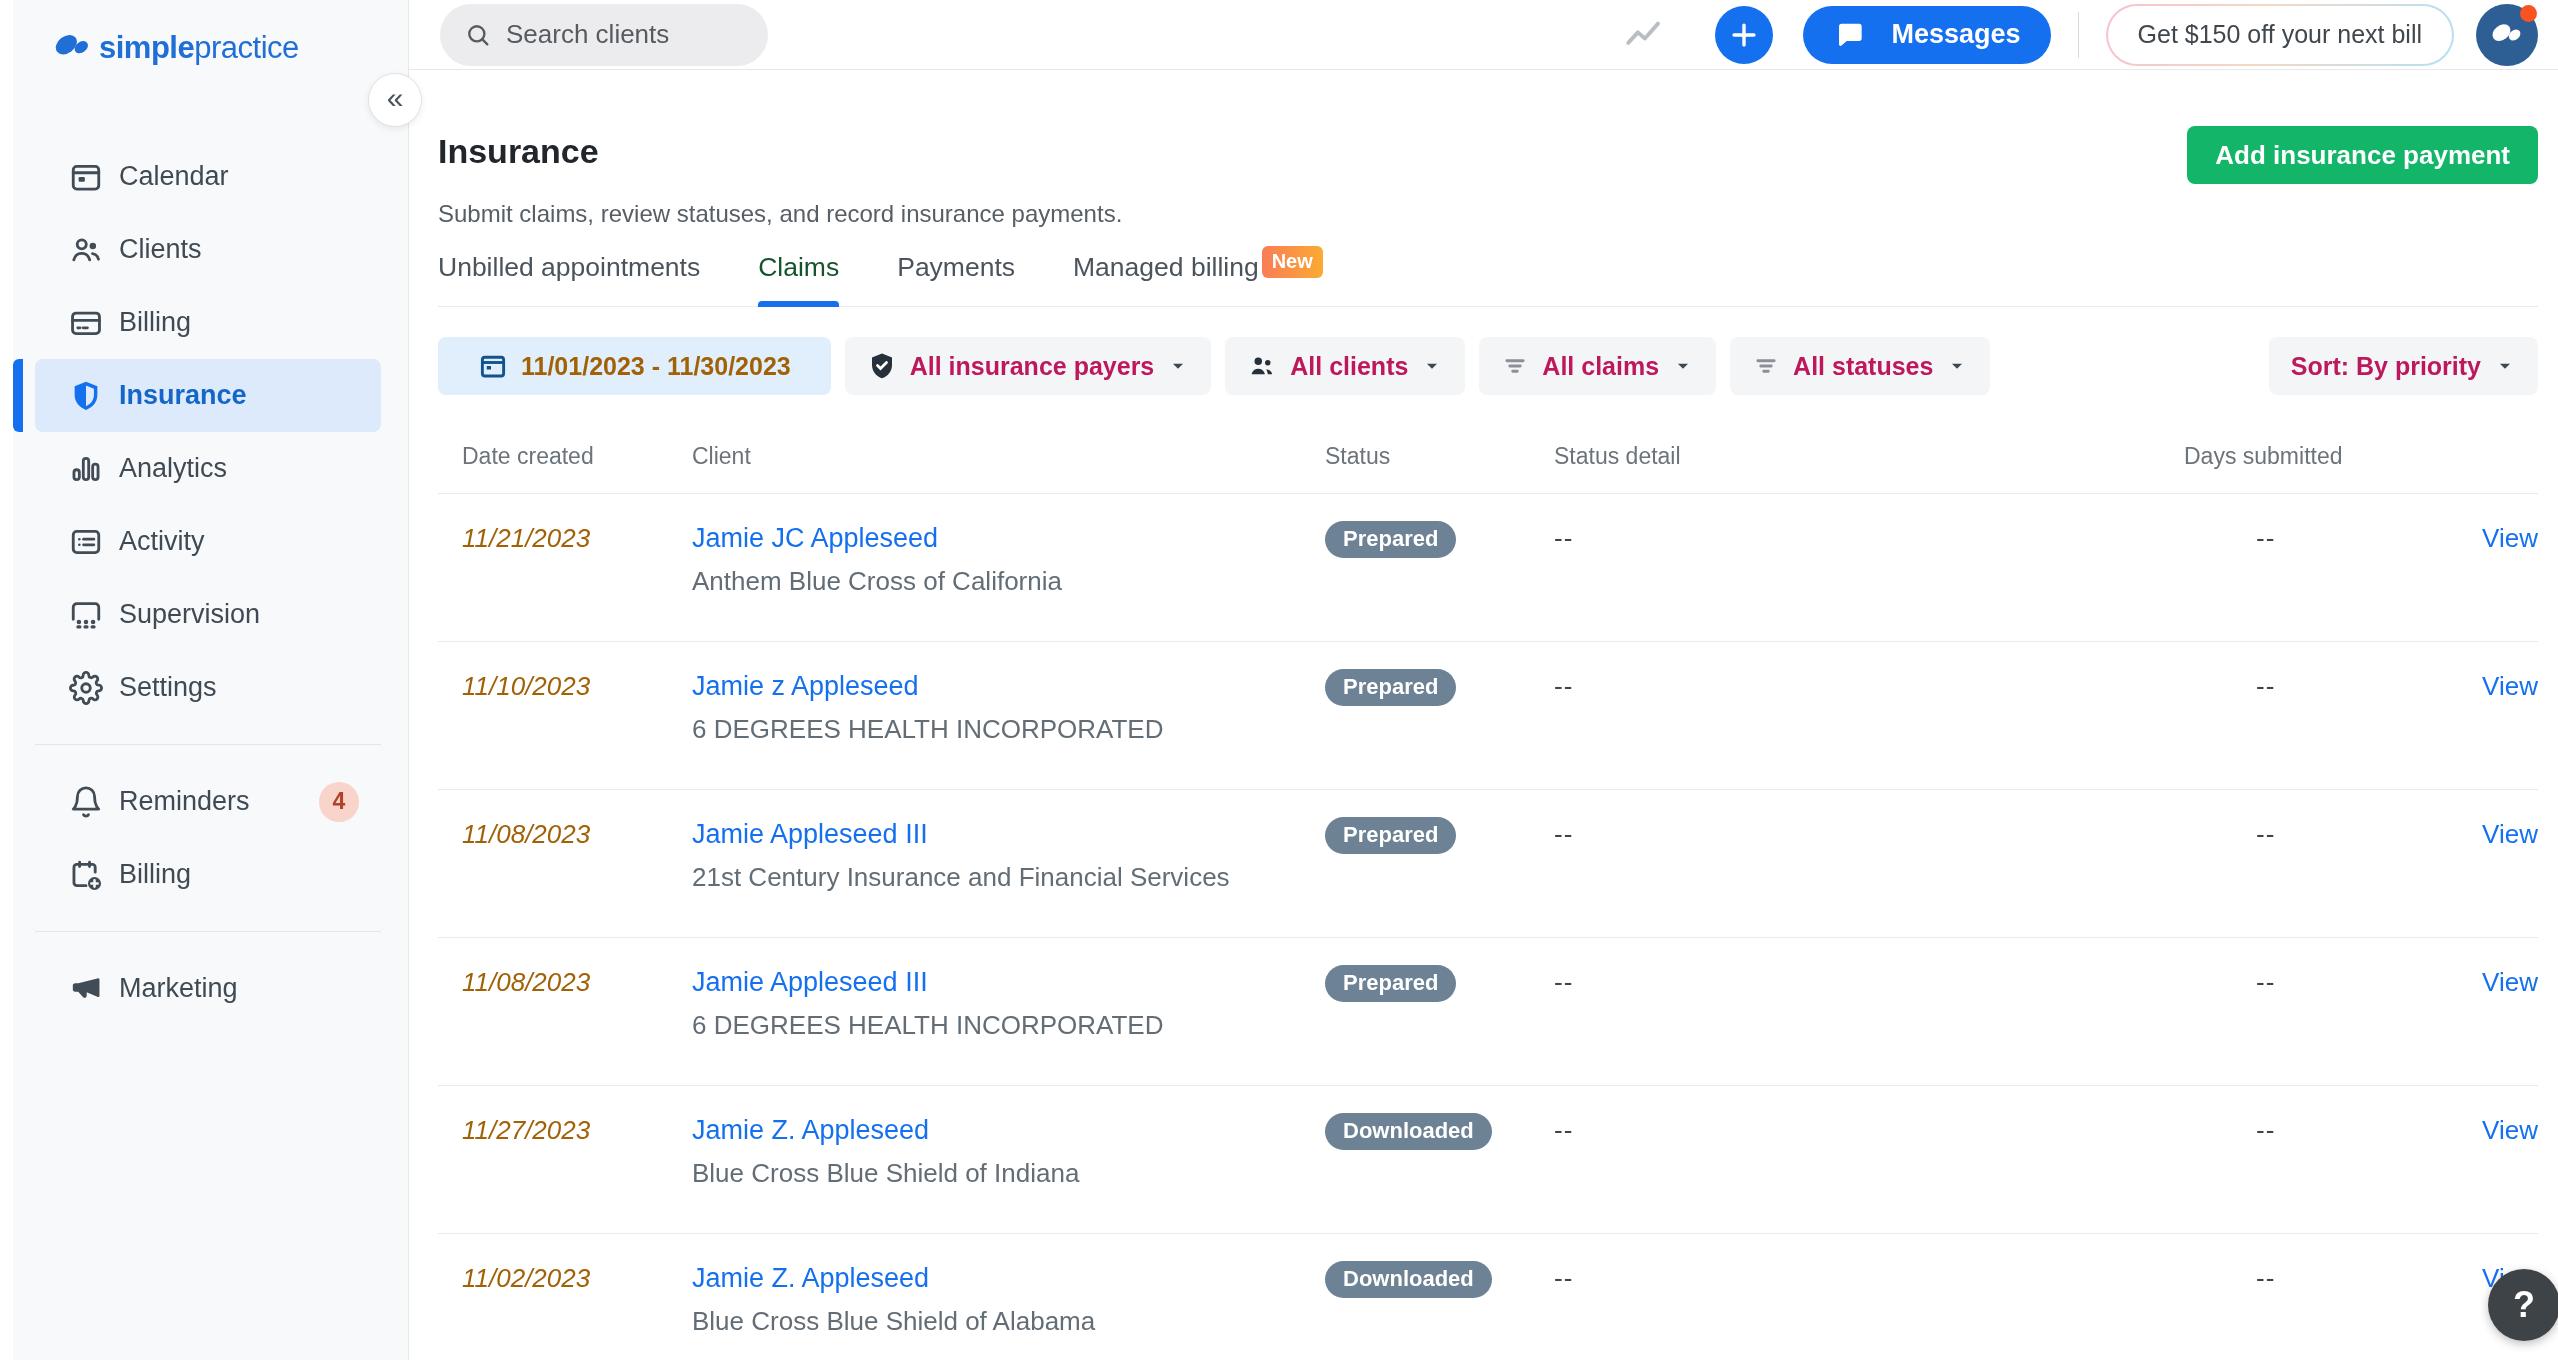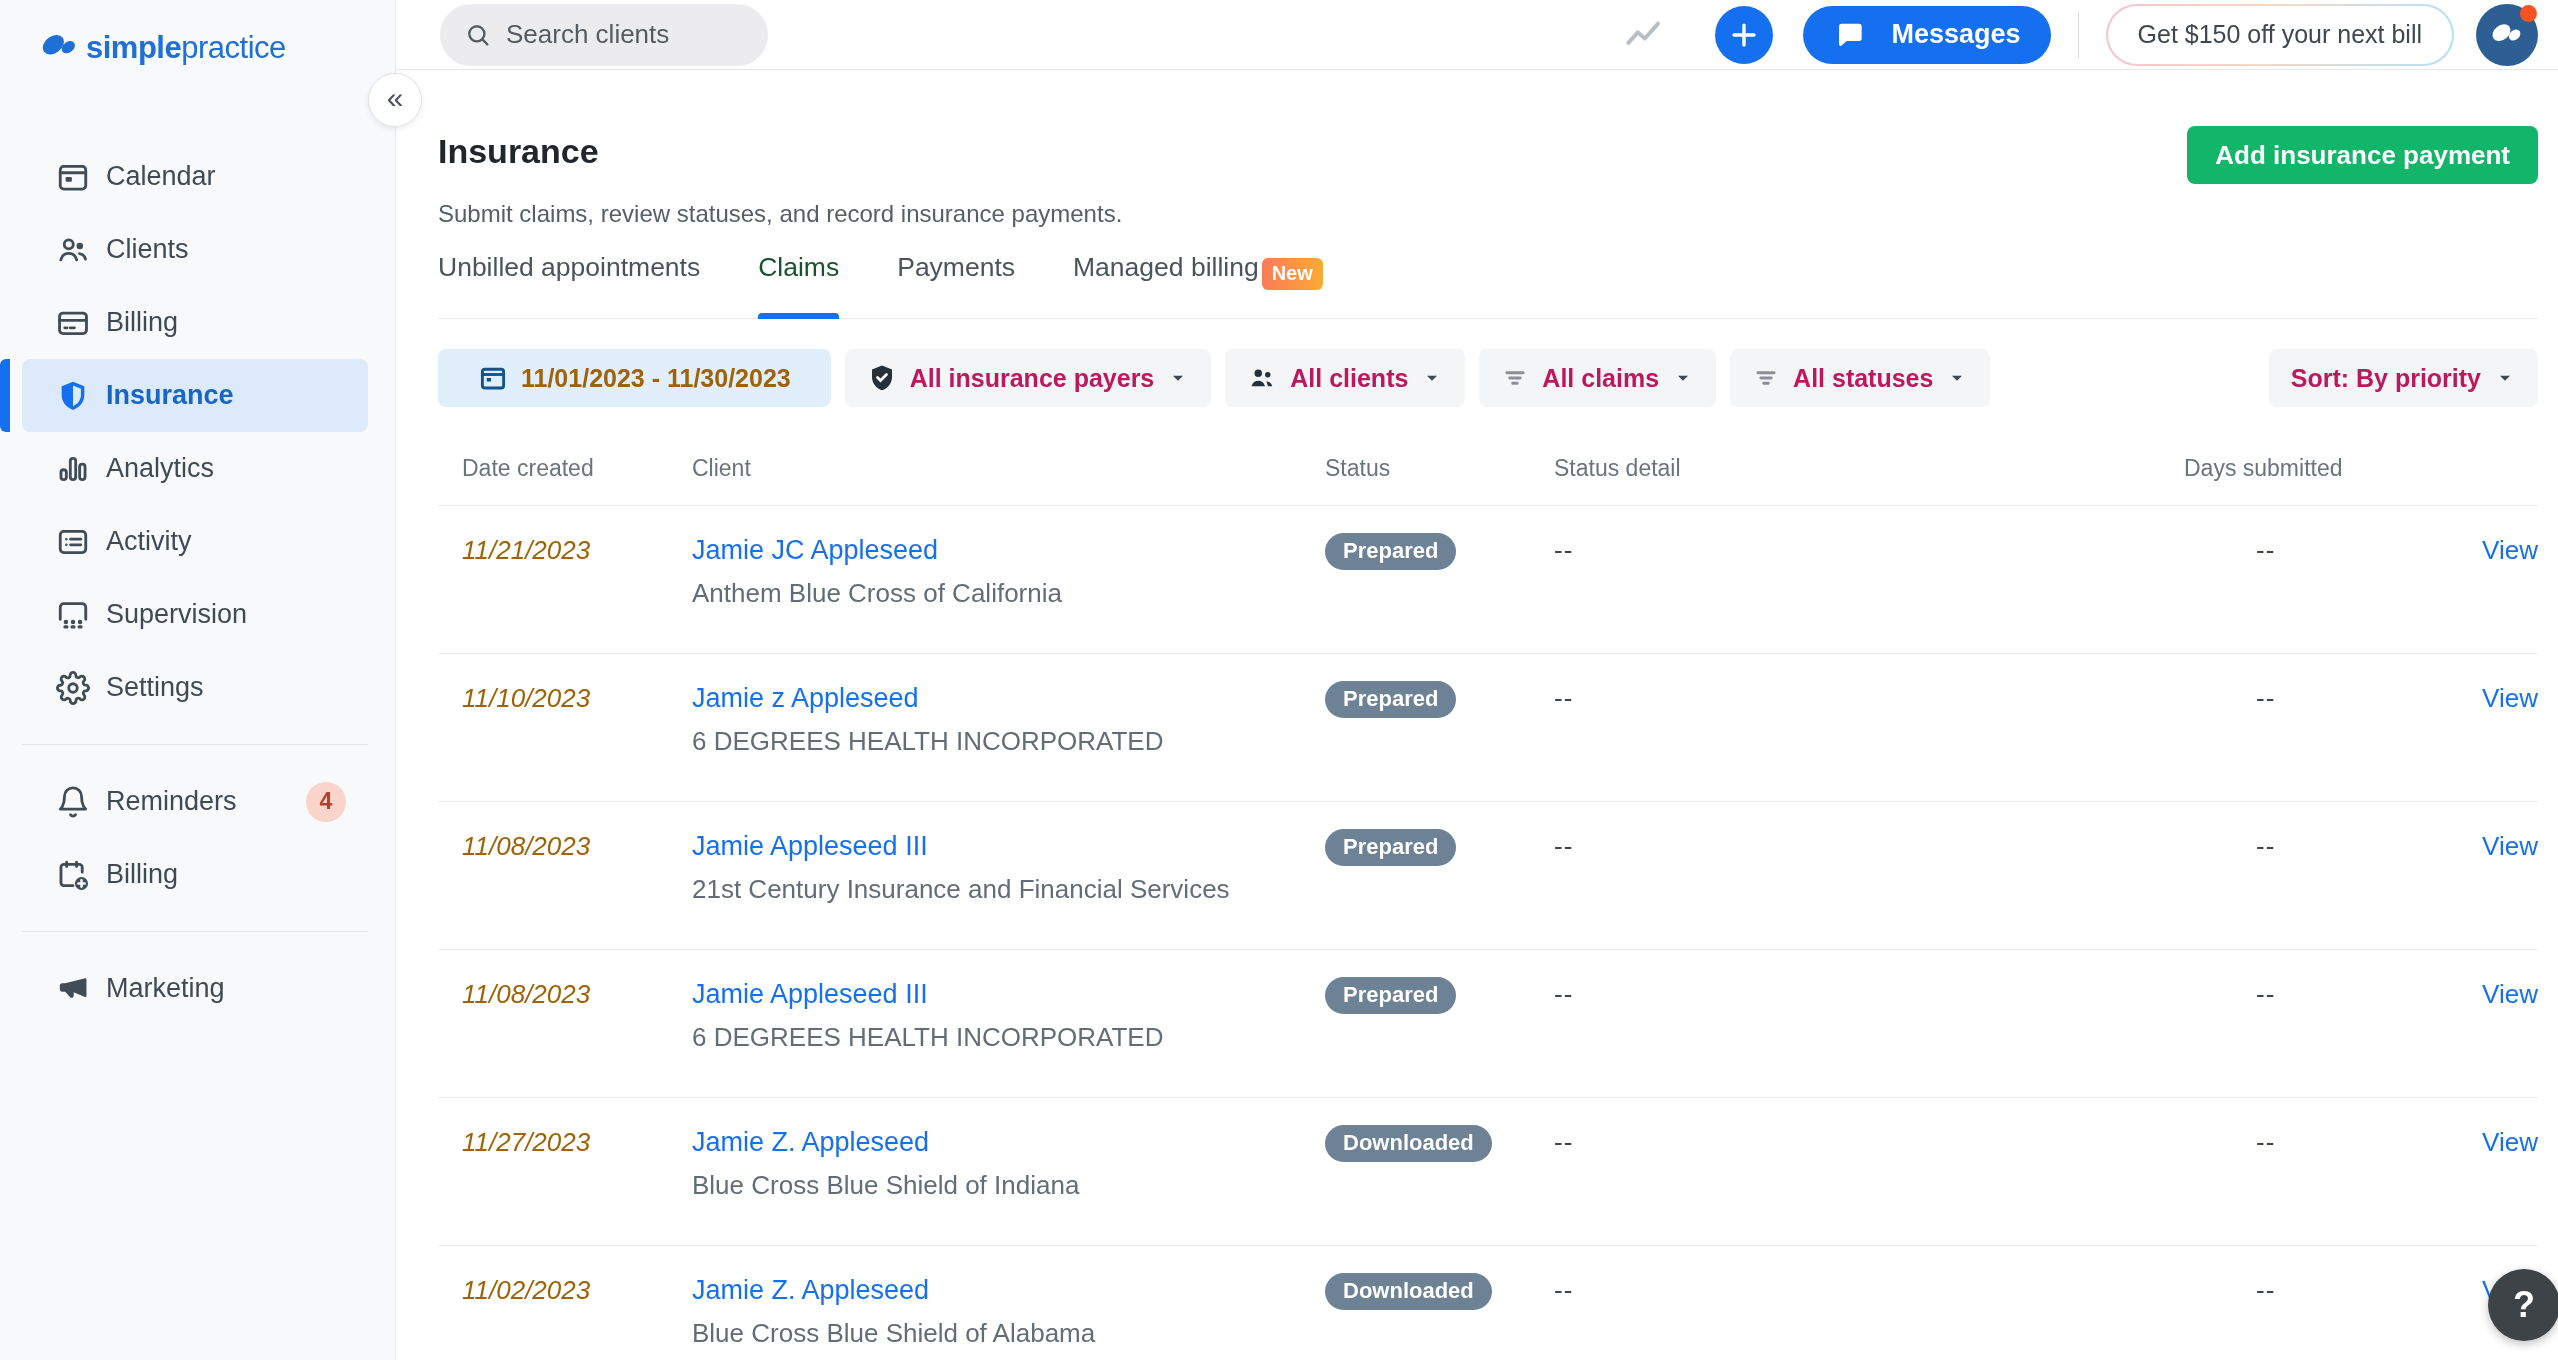--- a/index.html
+++ b/index.html
@@ -5,21 +5,21 @@
   * { margin:0; padding:0; box-sizing:border-box; }
   html,body { width:2558px; height:1360px; overflow:hidden; }
   body {
     font-family:"Liberation Sans", sans-serif;
     background:#fff; color:#26303a; position:relative;
   }
   svg { display:block; }
 
   
   .sidebar {
-    position:absolute; left:0; top:0; width:396px; height:1360px;
+    position:absolute; left:13px; top:0; width:396px; height:1360px;
     background:#f8f9fa; border-right:1px solid #e6e8ea; z-index:2;
   }
   .logo { display:flex; align-items:center; gap:6px; padding:28px 0 0 40px; cursor:pointer; }
   .logo-text { font-size:31px; color:#1f6fd6; letter-spacing:-0.5px; }
   .logo-text b { font-weight:700; }
   .collapse-btn {
     position:absolute; top:73px; left:368px; width:54px; height:54px; border-radius:50%;
     background:#fff; border:1px solid #e0e3e6; box-shadow:0 2px 6px rgba(0,0,0,.08);
     display:flex; align-items:center; justify-content:center; z-index:5; cursor:pointer;
     color:#4a5258; font-size:30px; line-height:1; padding-bottom:4px;
@@ -105,21 +105,21 @@
   .tabs { margin-top:24px; display:flex; gap:58px; border-bottom:1px solid #e8eaed; }
   .tab { position:relative; font-size:26.5px; color:#4b545c; font-weight:500; padding-bottom:22px; cursor:pointer; display:flex; align-items:flex-start; }
   .tab.active { color:#14532d; font-weight:400; }
   .tab.active::after {
     content:""; position:absolute; left:0; right:0; bottom:-1px; height:6px;
     background:#1570ef; border-radius:4px 4px 0 0;
   }
   .new-badge {
     margin-left:3px; background:linear-gradient(90deg,#f97c57,#fbaa33);
     color:#fff; font-size:20px; font-weight:700; padding:4px 10px 5px; border-radius:6px;
-    align-self:flex-start; transform:translateY(-6px);margin-top:12px;
+    align-self:flex-start; transform:translateY(-6px);
   }
 
   .filters { margin-top:30px; display:flex; align-items:center; gap:14px; }
   .chip {
     height:58px; border-radius:8px; background:#f4f5f6; border:none; cursor:pointer;
     display:flex; align-items:center; gap:13px; padding:0 22px;
     font-size:25px; font-weight:700; color:#be185d; font-family:"Liberation Sans", sans-serif;
   }
   .chip .caret { color:#3c4852; }
   .chip.date { background:#e1eefb; color:#a16207; padding:0 40px; }

